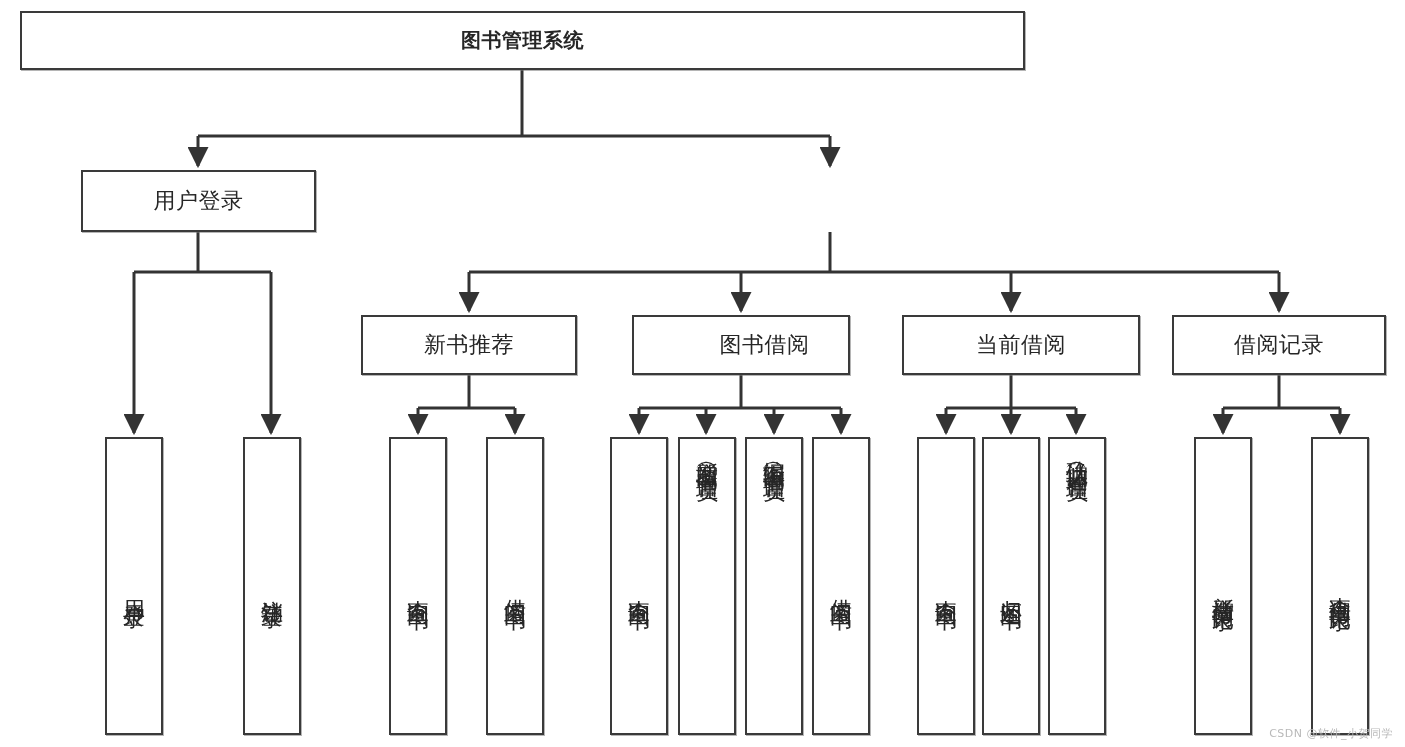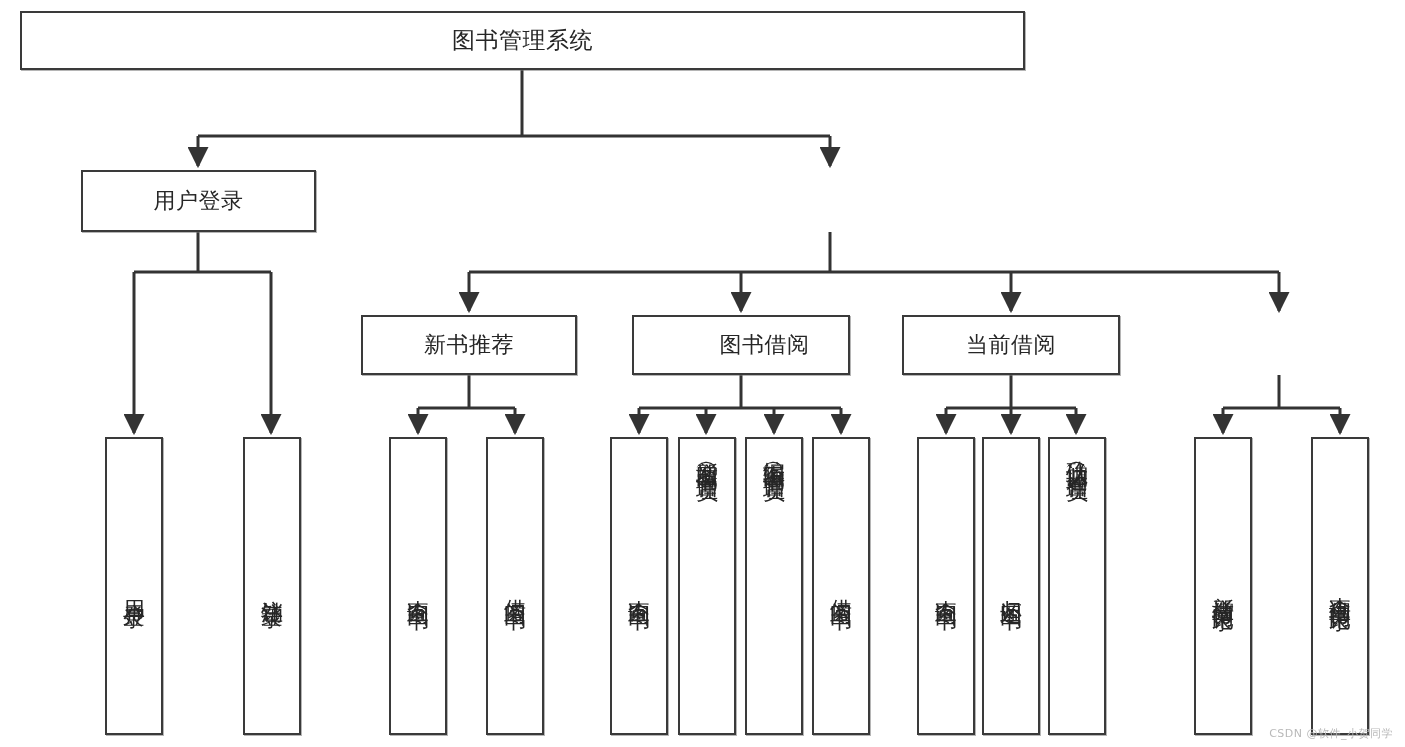--- a/index.html
+++ b/index.html
@@ -41,21 +41,22 @@
     color: #262626;
     line-height: 1.12;
     text-align: center;
     white-space: nowrap;
   }
   .node-h .node-label {
     font-size: 22px;
     letter-spacing: 0.5px;
   }
   .node-root .node-label {
-    font-size: 23px;
+    font-size: 20px;
+    font-weight: bold;
   }
   .node-v {
     align-items: flex-start;
     padding-top: 4px;
   }
   .node-v .node-label {
     writing-mode: vertical-rl;
     text-orientation: upright;
     font-size: 22px;
     letter-spacing: 3px;
@@ -143,24 +144,27 @@
 
 
   <div class="node node-h" style="left:361px; top:315px; width:216px; height:60px;">
     <span class="node-label">新书推荐</span>
   </div>
 
   <div class="node node-h" style="left:632px; top:315px; width:218px; height:60px;padding-left:47px;">
     <span class="node-label">图书借阅</span>
   </div>
 
-  <div class="node node-h" style="left:902px; top:315px; width:218px; height:60px;">
+  <div class="node node-h" style="left:902px; top:315px; width:238px; height:60px;">
     <span class="node-label">当前借阅</span>
   </div>
 
+  <div class="node node-h" style="left:1172px; top:315px; width:214px; height:60px;">
+    <span class="node-label">借阅记录</span>
+  </div>
 
   <div class="node node-v center-v" style="left:105px; top:437px; width:58px; height:298px;">
     <span class="node-label">用户登录</span>
   </div>
 
   <div class="node node-v center-v" style="left:243px; top:437px; width:58px; height:298px;">
     <span class="node-label">注销登录</span>
   </div>
 
   <div class="node node-v center-v" style="left:389px; top:437px; width:58px; height:298px;">

